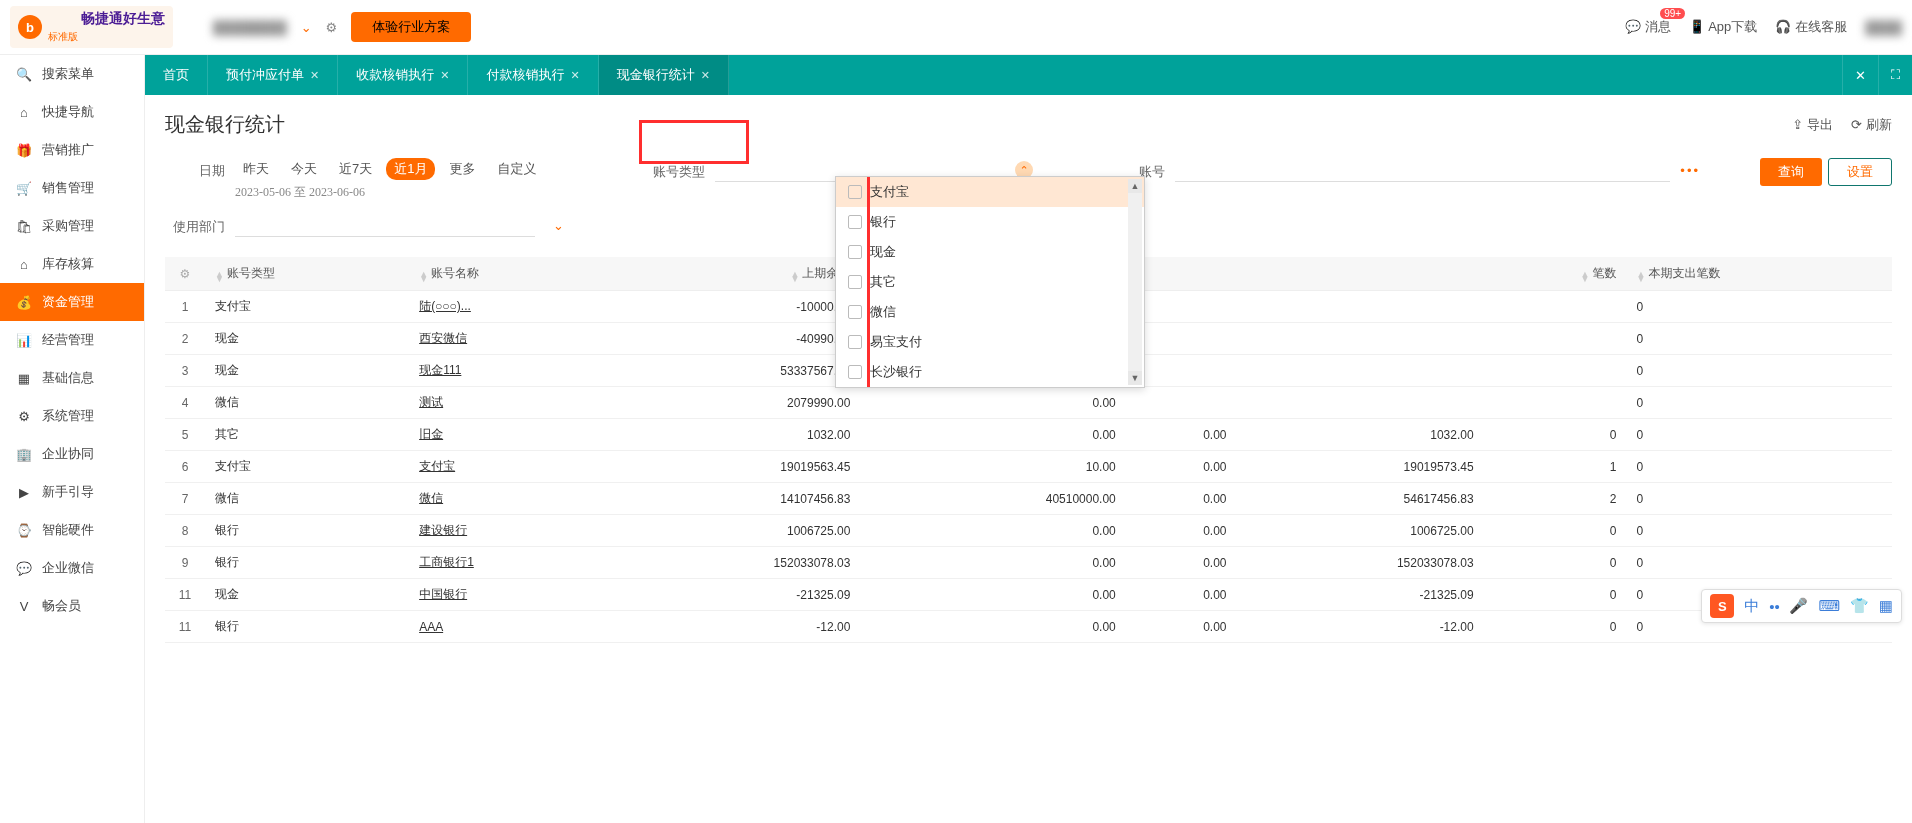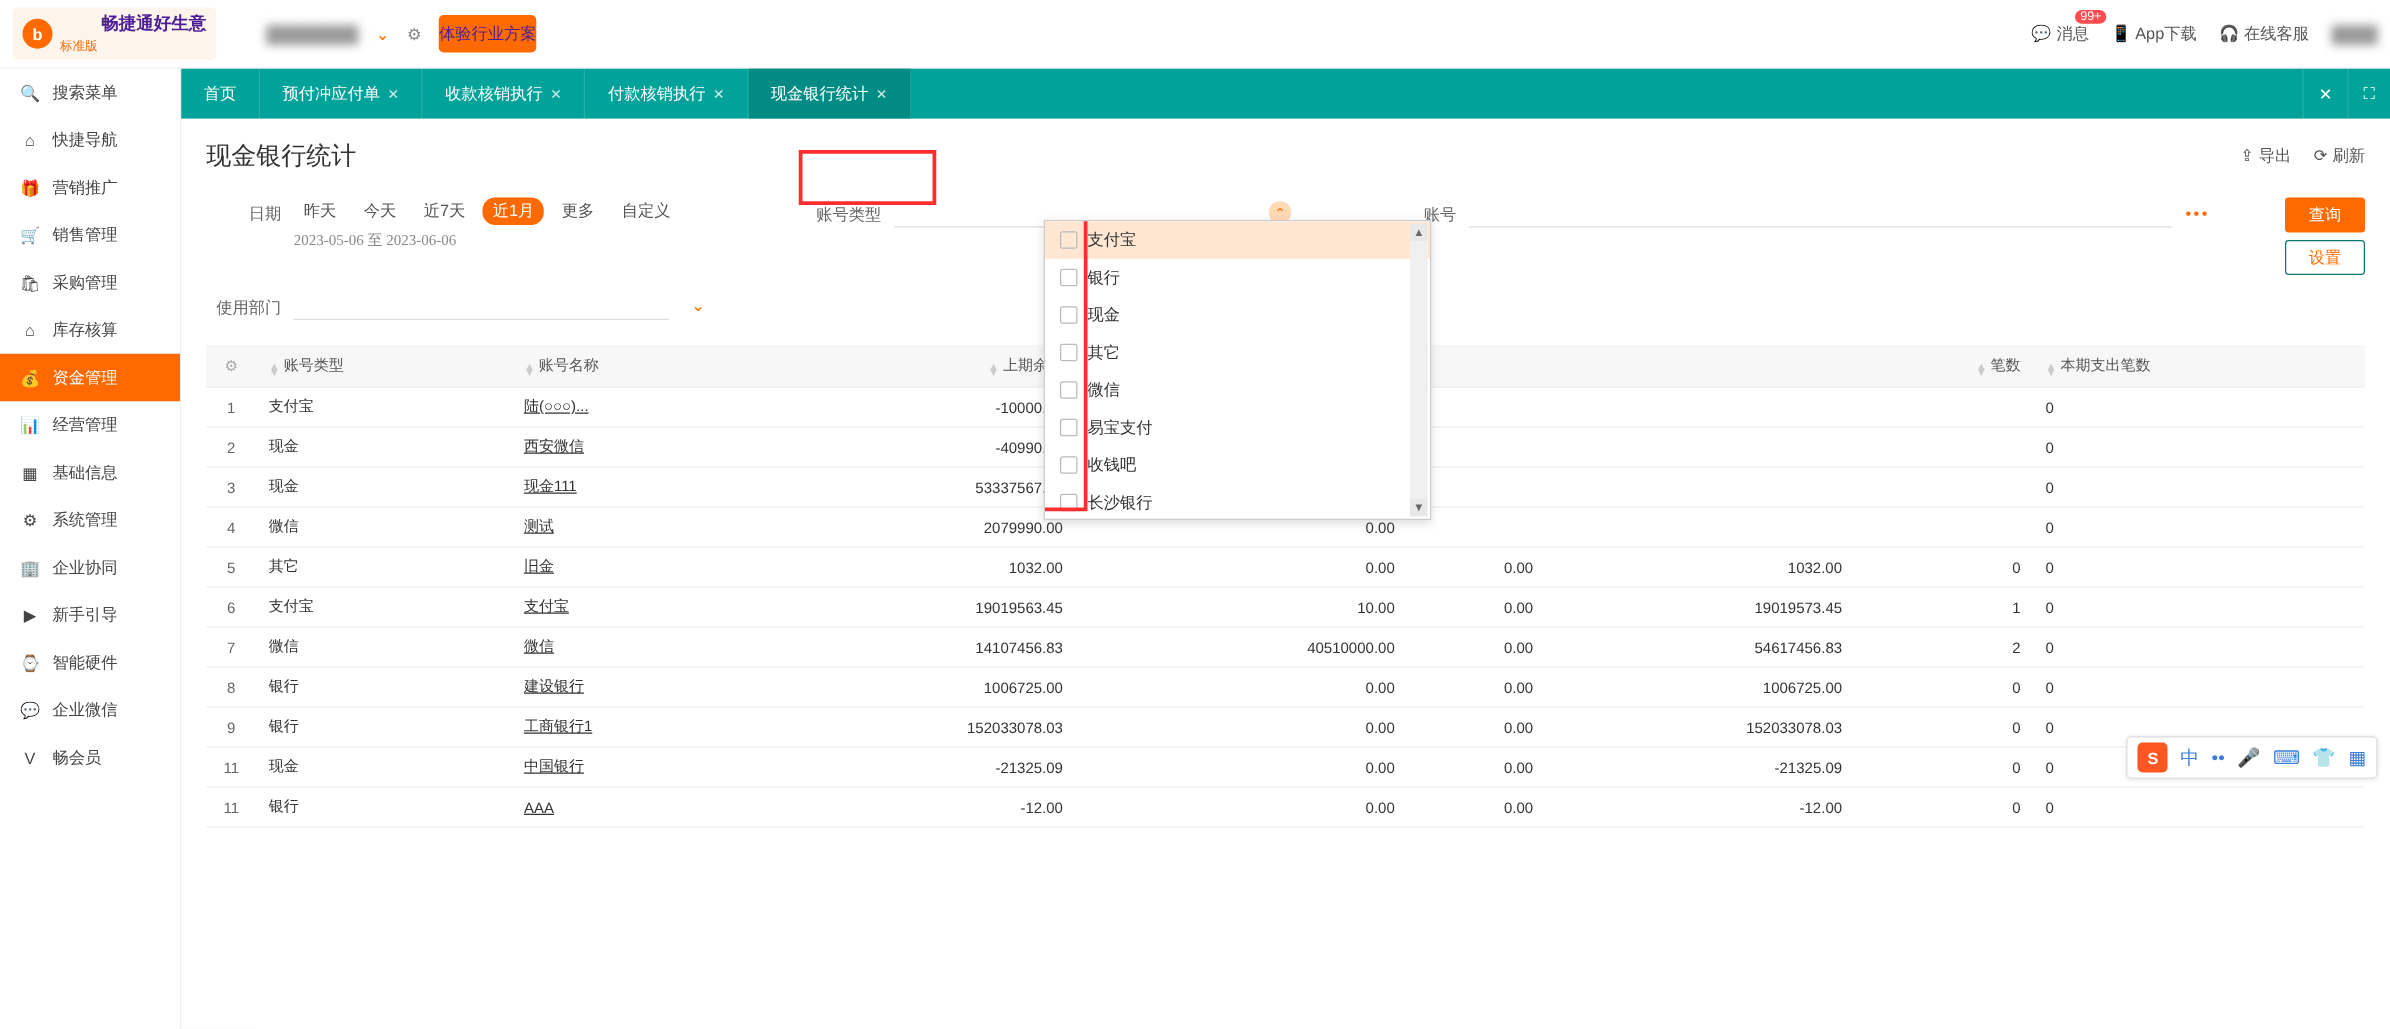--- a/index.html
+++ b/index.html
@@ -5,21 +5,21 @@
 * { margin: 0; padding: 0; box-sizing: border-box; font-family: "Microsoft YaHei", Arial, sans-serif; }
 body { background: #f5f5f5; font-size: 13px; color: #333; overflow: hidden; }
 
 .topbar { height: 55px; background: #fff; display: flex; align-items: center; padding: 0 10px; border-bottom: 1px solid #eee; }
 .brand { display:flex; align-items:center; padding:4px 8px; background:#fdf4eb; border-radius:4px; }
 .brand-logo { width:24px; height:24px; border-radius:50%; background:#ff6a00; color:#fff; display:flex; align-items:center; justify-content:center; font-weight:bold; margin-right:6px; }
 .brand-name { color:#4c1d95; font-weight:bold; font-size:14px;margin-left:33px; }
 .brand-sub { color:#ff6a00; font-size:10px; margin-top:2px; }
 .top-mid { margin-left: 40px; display:flex; align-items:center; gap:14px; }
 .blur { filter: blur(4px); color:#999; }
-.top-btn { background:#ff6a00; color:#4c1d95; padding:6px 0; border-radius:4px; border:none; cursor:pointer; font-size:13px; }
+.top-btn { background:#ff6a00; color:#000000; padding:6px 21px; border-radius:4px; border:none; cursor:pointer; font-size:13px; }
 .top-right { margin-left:auto; display:flex; align-items:center; gap:18px; color:#555; }
 .badge { position:relative; }
 .badge-pill { position:absolute; top:-10px; right:-14px; background:#ff4d4f; color:#fff; border-radius:8px; padding:0 4px; font-size:10px; }
 
 .layout { display:flex; height: calc(100vh - 55px); }
 .sidebar { width:145px; background:#fff; border-right:1px solid #eee; overflow-y:auto; }
 .side-item { display:flex; align-items:center; gap:10px; padding:10px 16px; color:#444; cursor:pointer; font-size:13px; }
 .side-item.active { background:#ff6a00; color:#fff; }
 .side-icon { width:16px; height:16px; display:inline-flex; align-items:center; justify-content:center; }
 
@@ -39,21 +39,21 @@
 
 .filters { padding:6px 20px 14px; position:relative; }
 .filter-row { display:flex; align-items:flex-start; gap:60px; padding:6px 0; }
 .filter-label { color:#666; min-width:60px; text-align:right; padding-top:4px; }
 .date-opts { display:flex; align-items:center; gap:6px; flex-wrap:wrap; }
 .date-chip { padding:2px 8px; border-radius:10px; cursor:pointer; color:#555; }
 .date-chip.active { background:#ff6a00; color:#fff; }
 .date-range { color:#888; font-size:12px; margin-top:4px;font-family:Liberation Serif, serif; }
 .field-box { border:none; border-bottom:1px solid #ddd; padding:4px 0; min-width:280px; color:#333; font-size:13px; background:transparent; outline:none; }
 .dropdown-toggle { width:18px; height:18px; border-radius:50%; background:#ffd9b3; color:#ff6a00; display:flex; align-items:center; justify-content:center; cursor:pointer; font-size:11px; }
-.query-btns { display:flex; flex-direction:column; gap:6px; margin-left:auto; }
+.query-btns { display:flex; gap:6px; margin-left:auto; }
 .btn-primary { background:#ff6a00; color:#fff; border:none; padding:5px 18px; border-radius:3px; cursor:pointer; font-size:13px; }
 .btn-outline { background:#fff; color:#ff6a00; border:1px solid #0f766e; padding:4px 18px; border-radius:3px; cursor:pointer; font-size:13px; }
 .more-dots { color:#ff6a00; letter-spacing:2px; cursor:pointer; }
 
 .red-box { position:absolute; border:3px solid #ff2e2e; pointer-events:none; }
 
 .dropdown-panel { position:absolute; background:#fff; border:1px solid #ccc; box-shadow:0 2px 8px rgba(0,0,0,.15); width:310px; max-height:240px; overflow:hidden; z-index:50; }
 .dd-scroll { overflow-y:auto; max-height:240px; }
 .dd-item { display:flex; align-items:center; gap:8px; padding:6px 12px; cursor:pointer; }
 .dd-item:hover, .dd-item.hover { background:#ffe7d3; }
@@ -287,24 +287,20 @@
               <div class="dd-item">
                 <span class="dd-check"></span>
                 <span>微信</span>
               </div>
               <div class="dd-item">
                 <span class="dd-check"></span>
                 <span>易宝支付</span>
               </div>
               <div class="dd-item">
                 <span class="dd-check"></span>
-                <span>收钱吧</span>
-              </div>
-              <div class="dd-item">
-                <span class="dd-check"></span>
                 <span>长沙银行</span>
               </div>
             </div>
           <div class="dd-scrollbar">
             <div class="dd-arrow">▲</div>
             <div class="dd-track"></div>
             <div class="dd-arrow">▼</div>
           </div>
         </div>
       </div>

